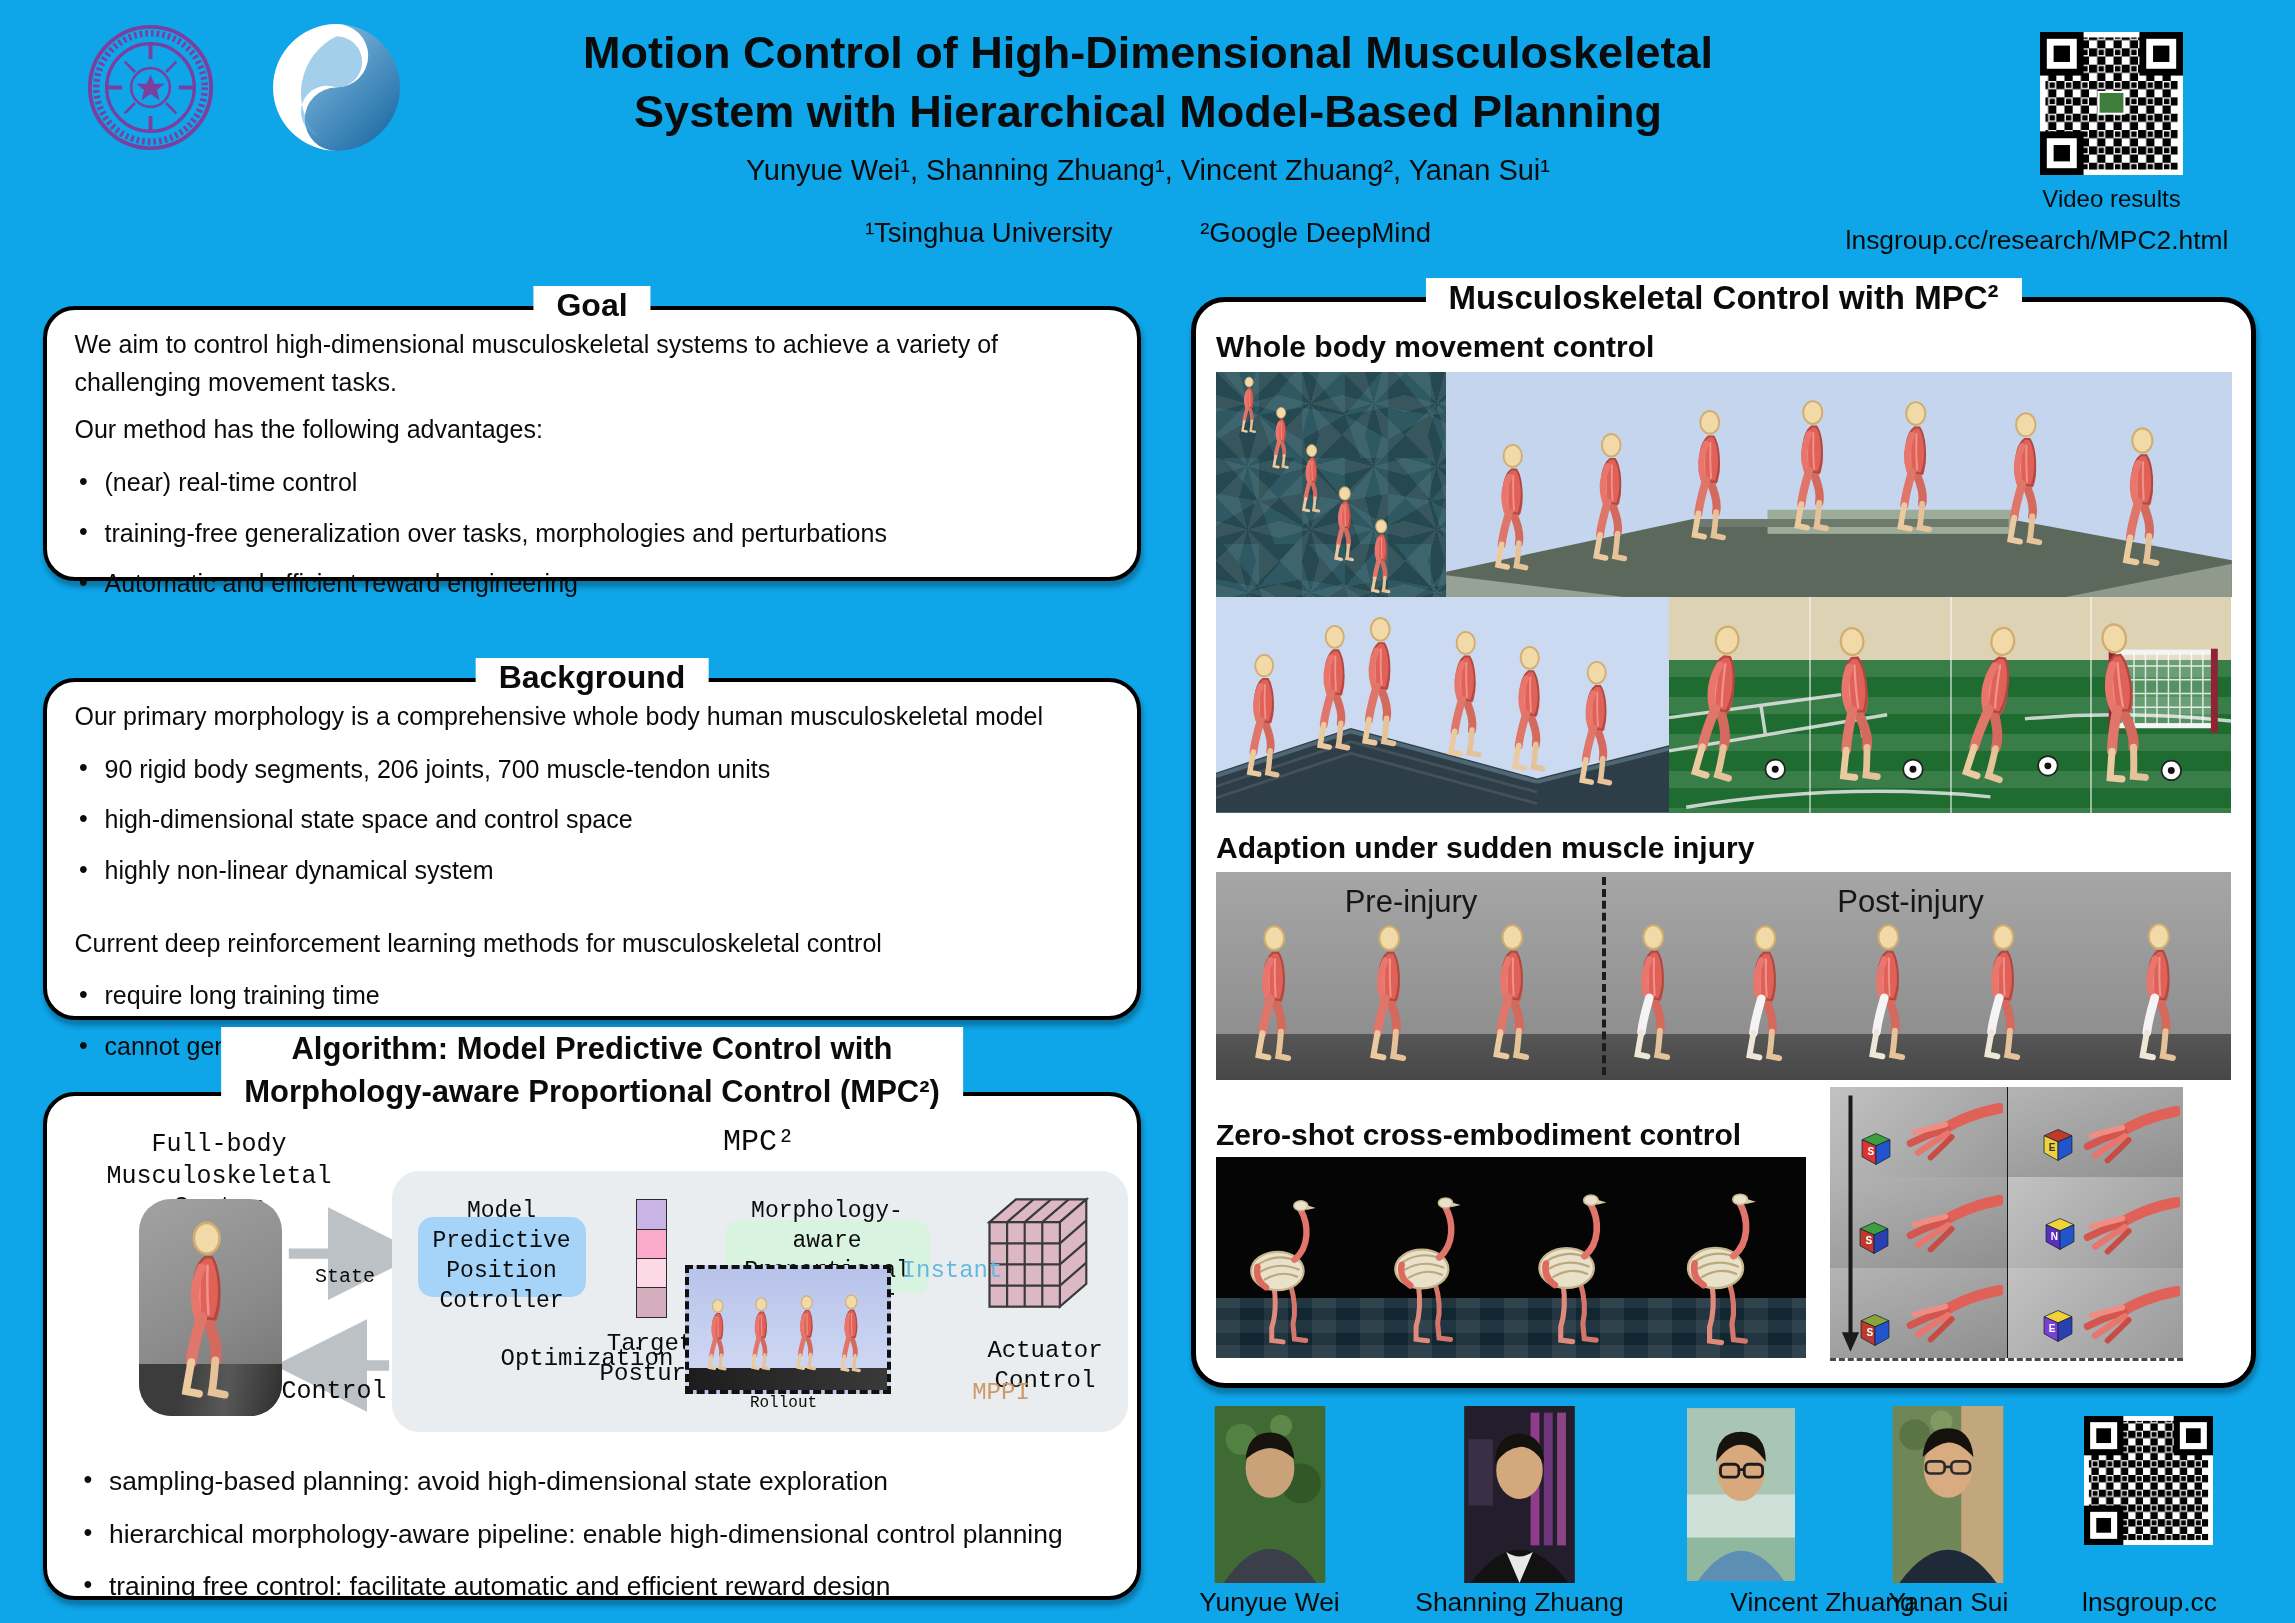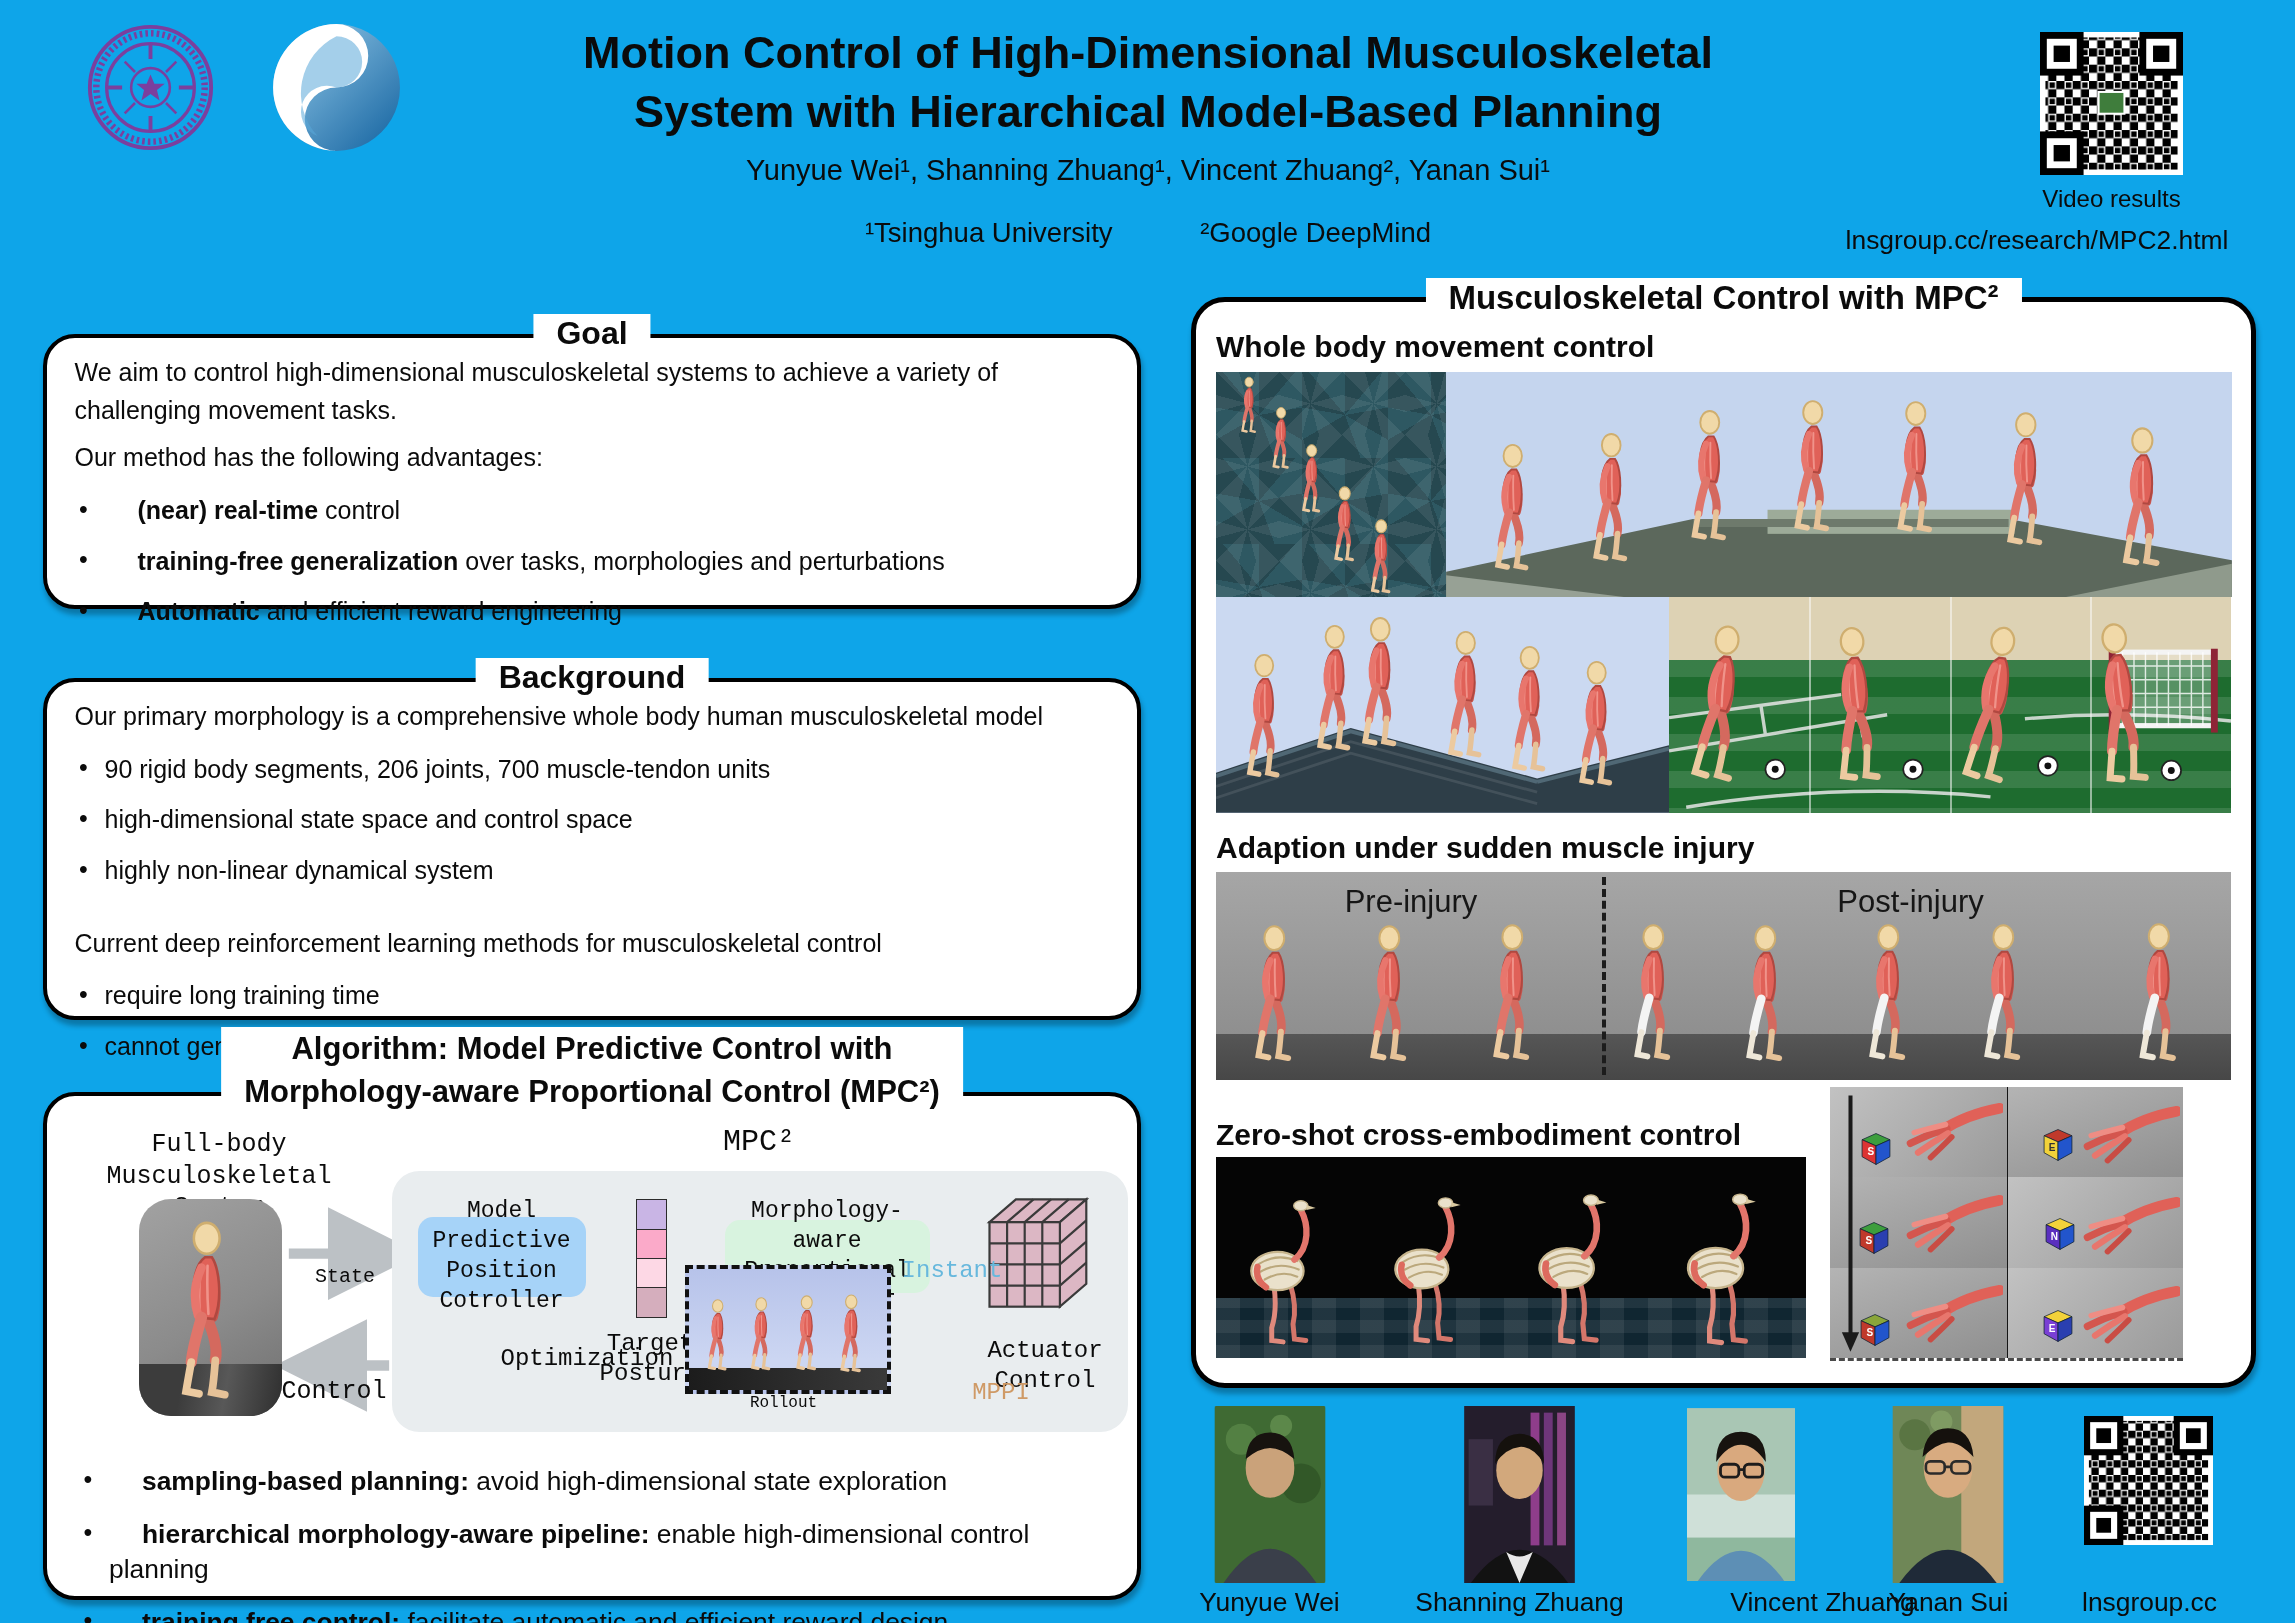--- a/index.html
+++ b/index.html
@@ -13,31 +13,31 @@
   .affils span{margin:0 40px;}
   .qr-top{left:2040px;top:32px;width:143px;height:143px;}
   .qr-cap{left:1974px;top:185px;width:275px;text-align:center;font-size:24px;}
   .url{left:1790px;top:225px;width:494px;text-align:center;font-size:26.4px;}
   
   .panel{position:absolute;border:4.6px solid #000;border-radius:32px;background:#fff;
          box-shadow:1.7px 5.2px 5.7px rgba(0,0,0,.28);}
   .legend{position:absolute;top:-24px;left:50%;transform:translateX(-50%);background:#fff;
           padding:0 23px;font-size:32px;font-weight:bold;white-space:nowrap;line-height:1.2;}
   .legend-2{top:-69px;white-space:nowrap;text-align:center;font-size:31px;line-height:1.4;}
-  .goal-panel{left:43px;top:334px;width:1090px;height:267px;}
+  .goal-panel{left:43px;top:306px;width:1090px;height:267px;}
   .bg-panel{left:43px;top:678px;width:1090px;height:334px;}
   .algo-panel{left:43px;top:1092px;width:1090px;height:500px;}
   .results-panel{left:1191px;top:297px;width:1055px;height:1081px;border-width:5.2px;border-radius:34px;}
   
   .body-text{font-size:25px;line-height:1.5;}
   .pad{padding:16px 27.5px 0 27.5px;}
   ul.dots{list-style:none;margin:0;padding:0;}
   ul.dots li{position:relative;padding-left:30px;margin-top:17px;font-size:25px;line-height:1.35;}
   ul.dots li::before{content:"\2022";position:absolute;left:4.6px;top:-1.1px;font-size:25px;}
-  .b{font-weight:bold;margin-left:33px;}
+  .b{font-weight:normal;}
   
   .algo-diagram{left:11.5px;top:23px;width:1073px;height:321px;font-family:Liberation Mono, monospace;}
   .dg-label{position:absolute;text-align:center;font-size:25px;line-height:1.25;}
   .sys-label{left:23px;top:10.3px;width:275px;}
   .mpc-label{left:333px;top:4.6px;width:735px;font-size:30px;}
   .dg-gray{position:absolute;left:333px;top:52px;width:736px;height:261px;background:#e9edef;border-radius:27.5px;}
   .human-img{position:absolute;left:80px;top:80px;width:143px;height:217px;border-radius:32px;
              background:linear-gradient(150deg,#a2a2a2,#8b8b8b 55%,#6f6f6f);overflow:hidden;}
   .human-floor{position:absolute;bottom:0;left:0;width:100%;height:52px;
                background:linear-gradient(100deg,#3c3c3c 30%,#585858 60%,#2e2e2e);}

